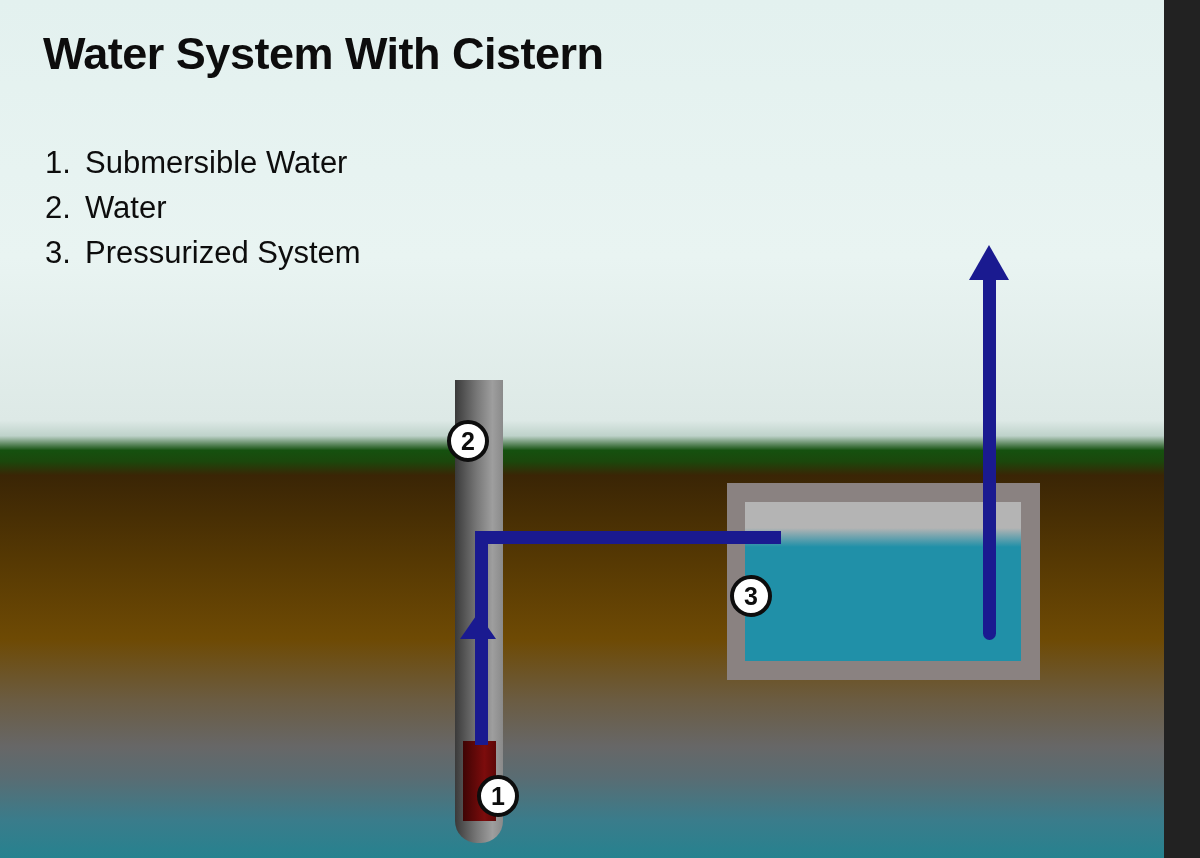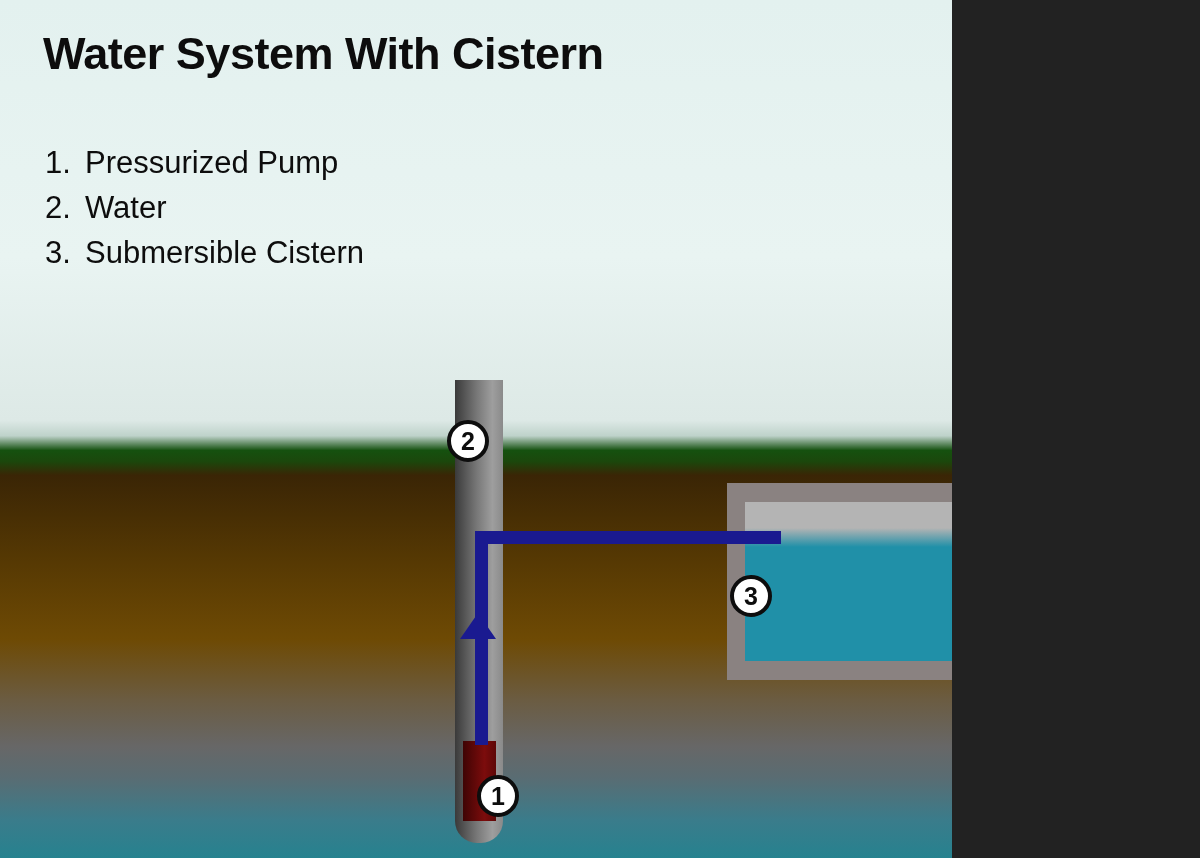--- a/index.html
+++ b/index.html
@@ -1,17 +1,17 @@
 <!DOCTYPE html>
 <html><head>
 <meta charset="utf-8">
 <style>
   html,body{margin:0;padding:0;background:#222;}
   .stage{
-    position:relative;width:952px;height:858px;overflow:hidden;
+    position:relative;width:1164px;height:858px;overflow:hidden;
     font-family:"Liberation Sans", sans-serif;
   }
   
   .bg{
     position:absolute;left:0;top:0;width:100%;height:100%;
     background:linear-gradient(180deg,
       #e3f1ef 0%,
       #e9f4f2 30%,
       #dde9e6 49%,
       #bed2ca 50.8%,
@@ -85,29 +85,29 @@
 
 <div class="stage">
 
   <div class="bg"></div>
 
   <h1 class="title">Water System With Cistern</h1>
 
   <div class="legend">
     <div class="legend-row">
       <span class="legend-num">1.</span>
-      <span>Pressurized Pump</span>
+      <span>Submersible Water</span>
     </div>
     <div class="legend-row">
       <span class="legend-num">2.</span>
       <span>Water</span>
     </div>
     <div class="legend-row">
       <span class="legend-num">3.</span>
-      <span>Submersible Cistern</span>
+      <span>Pressurized System</span>
     </div>
   </div>
 
   <div class="well"></div>
 
   <div class="pump"></div>
 
   <div class="cistern-outer"></div>
   <div class="cistern-inner"></div>
 

